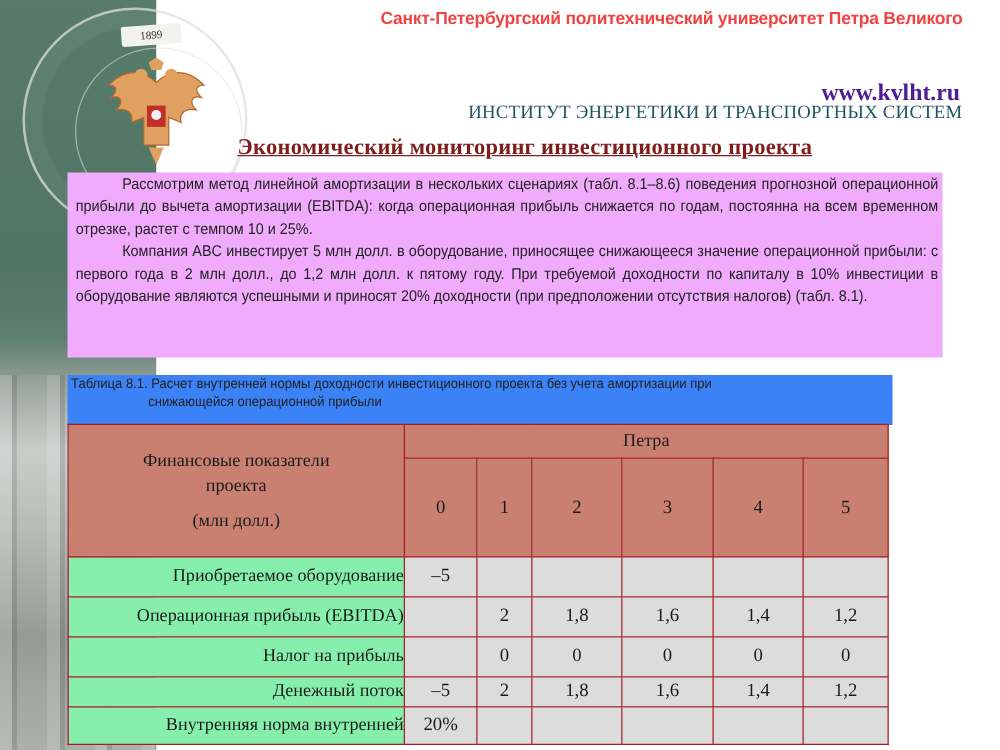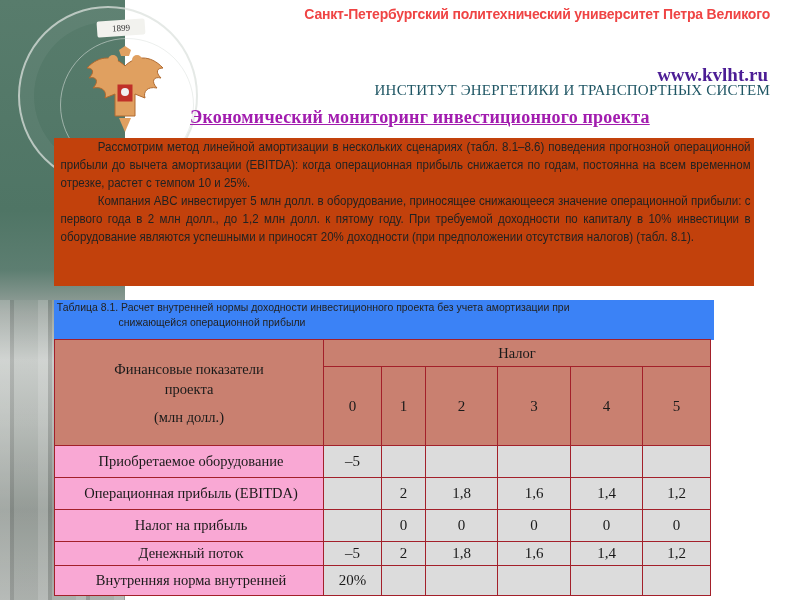--- a/index.html
+++ b/index.html
@@ -45,27 +45,27 @@
   .hdr-inst {
     position: absolute; right: 30px; top: 42px;
     font-size: 15px; color: #1f5664; letter-spacing: 0.2px; margin-top: 40px;
   }
   .hdr-url {
     position: absolute; right: 32px; top: 64px;
     font-size: 19px; font-weight: bold; color: #4c1d95;
   }
   .title {
     position: absolute; left: 190px; top: 107px;
-    font-size: 18px; font-weight: bold; color: #a21caf;
+    font-size: 18px; font-weight: bold; color: #7f1d1d;
     text-decoration: underline; letter-spacing: 0.2px;
   }
   
   .text-panel {
     position: absolute; left: 54px; top: 138px; width: 700px; height: 148px;
-    background: #c2410c;
+    background: #f0abfc;
   }
   .para {
     margin: 0; font-family: "Liberation Sans", sans-serif; font-size: 12.4px; line-height: 18px;
     color: #222; text-align: justify; padding-left: 7px; padding-right: 6px;
     transform: scaleX(0.93); transform-origin: left top; width: 742px;
   }
   .para .indent { display: inline-block; width: 40px; }
   .caption-panel {
     position: absolute; left: 54px; top: 300px; width: 660px; height: 40px; background: #3b82f6;
   }
@@ -79,21 +79,21 @@
     position: absolute; left: 54px; top: 339px;
     border-collapse: collapse; table-layout: fixed;
     font-family: "Liberation Serif", serif; color: #1a1a1a;
   }
   table.fin td, table.fin th {
     border: 1px solid #a3202a; padding: 0; font-weight: normal;
   }
   .th-main { background: #c98070; font-size: 14.5px; text-align: center; line-height: 20px; }
   .th-years { background: #c98070; font-size: 14.5px; text-align: center; height: 26px; }
   .th-year { background: #c98070; font-size: 15px; text-align: center; height: 78px; }
-  .row-label { background: #f9a8d4; font-size: 14.5px; text-align: center; padding-left: 4px !important; white-space: nowrap; }
+  .row-label { background: #86efac; font-size: 14.5px; text-align: right; padding-left: 4px !important; white-space: nowrap; }
   .cell { background: #dcdcdc; font-size: 15px; text-align: center; }
   .r1 td { height: 31px; }
   .r2 td { height: 31px; }
   .r3 td { height: 31px; }
   .r4 td { height: 23px; margin-top: 15px; }
   .r5 td { height: 29px; }
 </style>
 </head>
 <body>
 
@@ -142,21 +142,21 @@
       <col style="width:73px">
       <col style="width:72px">
       <col style="width:68px">
   </colgroup>
   <tbody>
       <tr>
     <th class="th-main" rowspan="2">
       <div style="padding:0 40px;">Финансовые показатели проекта</div>
       <div style="margin-top:8px;">(млн долл.)</div>
     </th>
-    <th class="th-years" colspan="6">Налог</th>
+    <th class="th-years" colspan="6">Петра</th>
   </tr>
   <tr>
     <th class="th-year">0</th>
     <th class="th-year">1</th>
     <th class="th-year">2</th>
     <th class="th-year">3</th>
     <th class="th-year">4</th>
     <th class="th-year">5</th>
   </tr>
   <tr class="r1">

